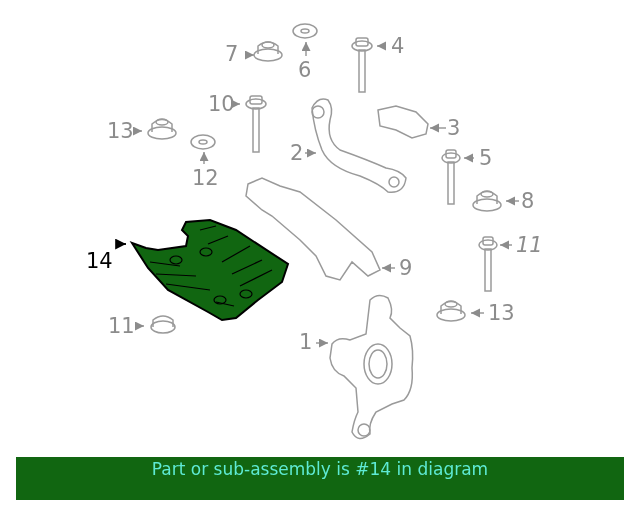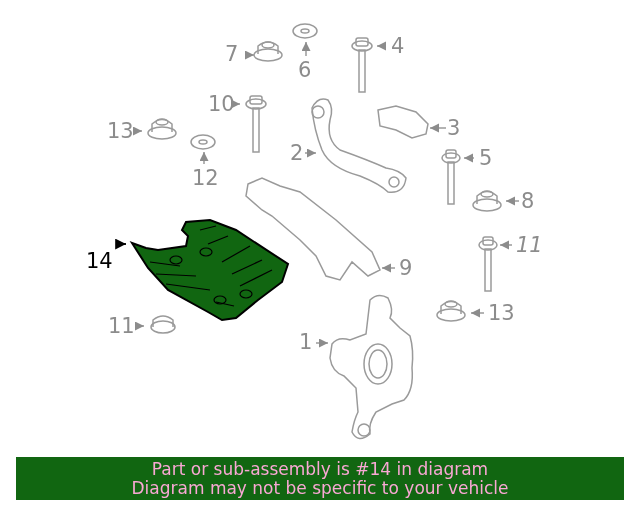--- a/index.html
+++ b/index.html
@@ -1,20 +1,20 @@
 <!DOCTYPE html>
 <html><head>
 <meta charset="utf-8">
 <style>
   html, body { margin:0; padding:0; background:#ffffff; }
   body { width:640px; height:512px; position:relative; overflow:hidden; font-family:"DejaVu Sans", sans-serif; }
   #diagram { position:absolute; left:0; top:0; width:640px; height:512px; }
   .callout { position:absolute; font-size:21px; color:#8c8c8c; line-height:1; white-space:nowrap; }
   .callout.active { color:#000000; }
-  .banner { position:absolute; left:16px; top:457px; width:608px; height:43px; background:#116611; color:#f9a8d4; text-align:center; font-size:17px; line-height:19px; padding-top:3px; box-sizing:border-box; }
+  .banner { position:absolute; left:16px; top:457px; width:608px; height:43px; background:#116611; color:#5eead4; text-align:center; font-size:17px; line-height:19px; padding-top:3px; box-sizing:border-box; }
   .banner div { white-space:nowrap; }
 </style>
 </head>
 <body>
 
 <svg id="diagram" viewBox="0 0 640 512" xmlns="http://www.w3.org/2000/svg">
   <defs>
     <marker id="arr" markerWidth="8" markerHeight="8" refX="6" refY="3" orient="auto">
       <path d="M0,0 L6,3 L0,6 Z" fill="#8c8c8c"></path>
     </marker>
@@ -145,14 +145,13 @@
 <div class="callout" style="left:521px;top:191px;">8</div>
 <div class="callout active" style="left:86px;top:235px;margin-top:16px;">14</div>
 <div class="callout" style="left:516px;top:235px;font-style:italic;">11</div>
 <div class="callout" style="left:399px;top:258px;">9</div>
 <div class="callout" style="left:488px;top:303px;">13</div>
 <div class="callout" style="left:108px;top:316px;">11</div>
 <div class="callout" style="left:299px;top:332px;">1</div>
 
 <div class="banner">
   <div>Part or sub-assembly is #14 in diagram</div>
-  <div>Diagram may not be specific to your vehicle</div>
 </div>
 
 </body></html>

